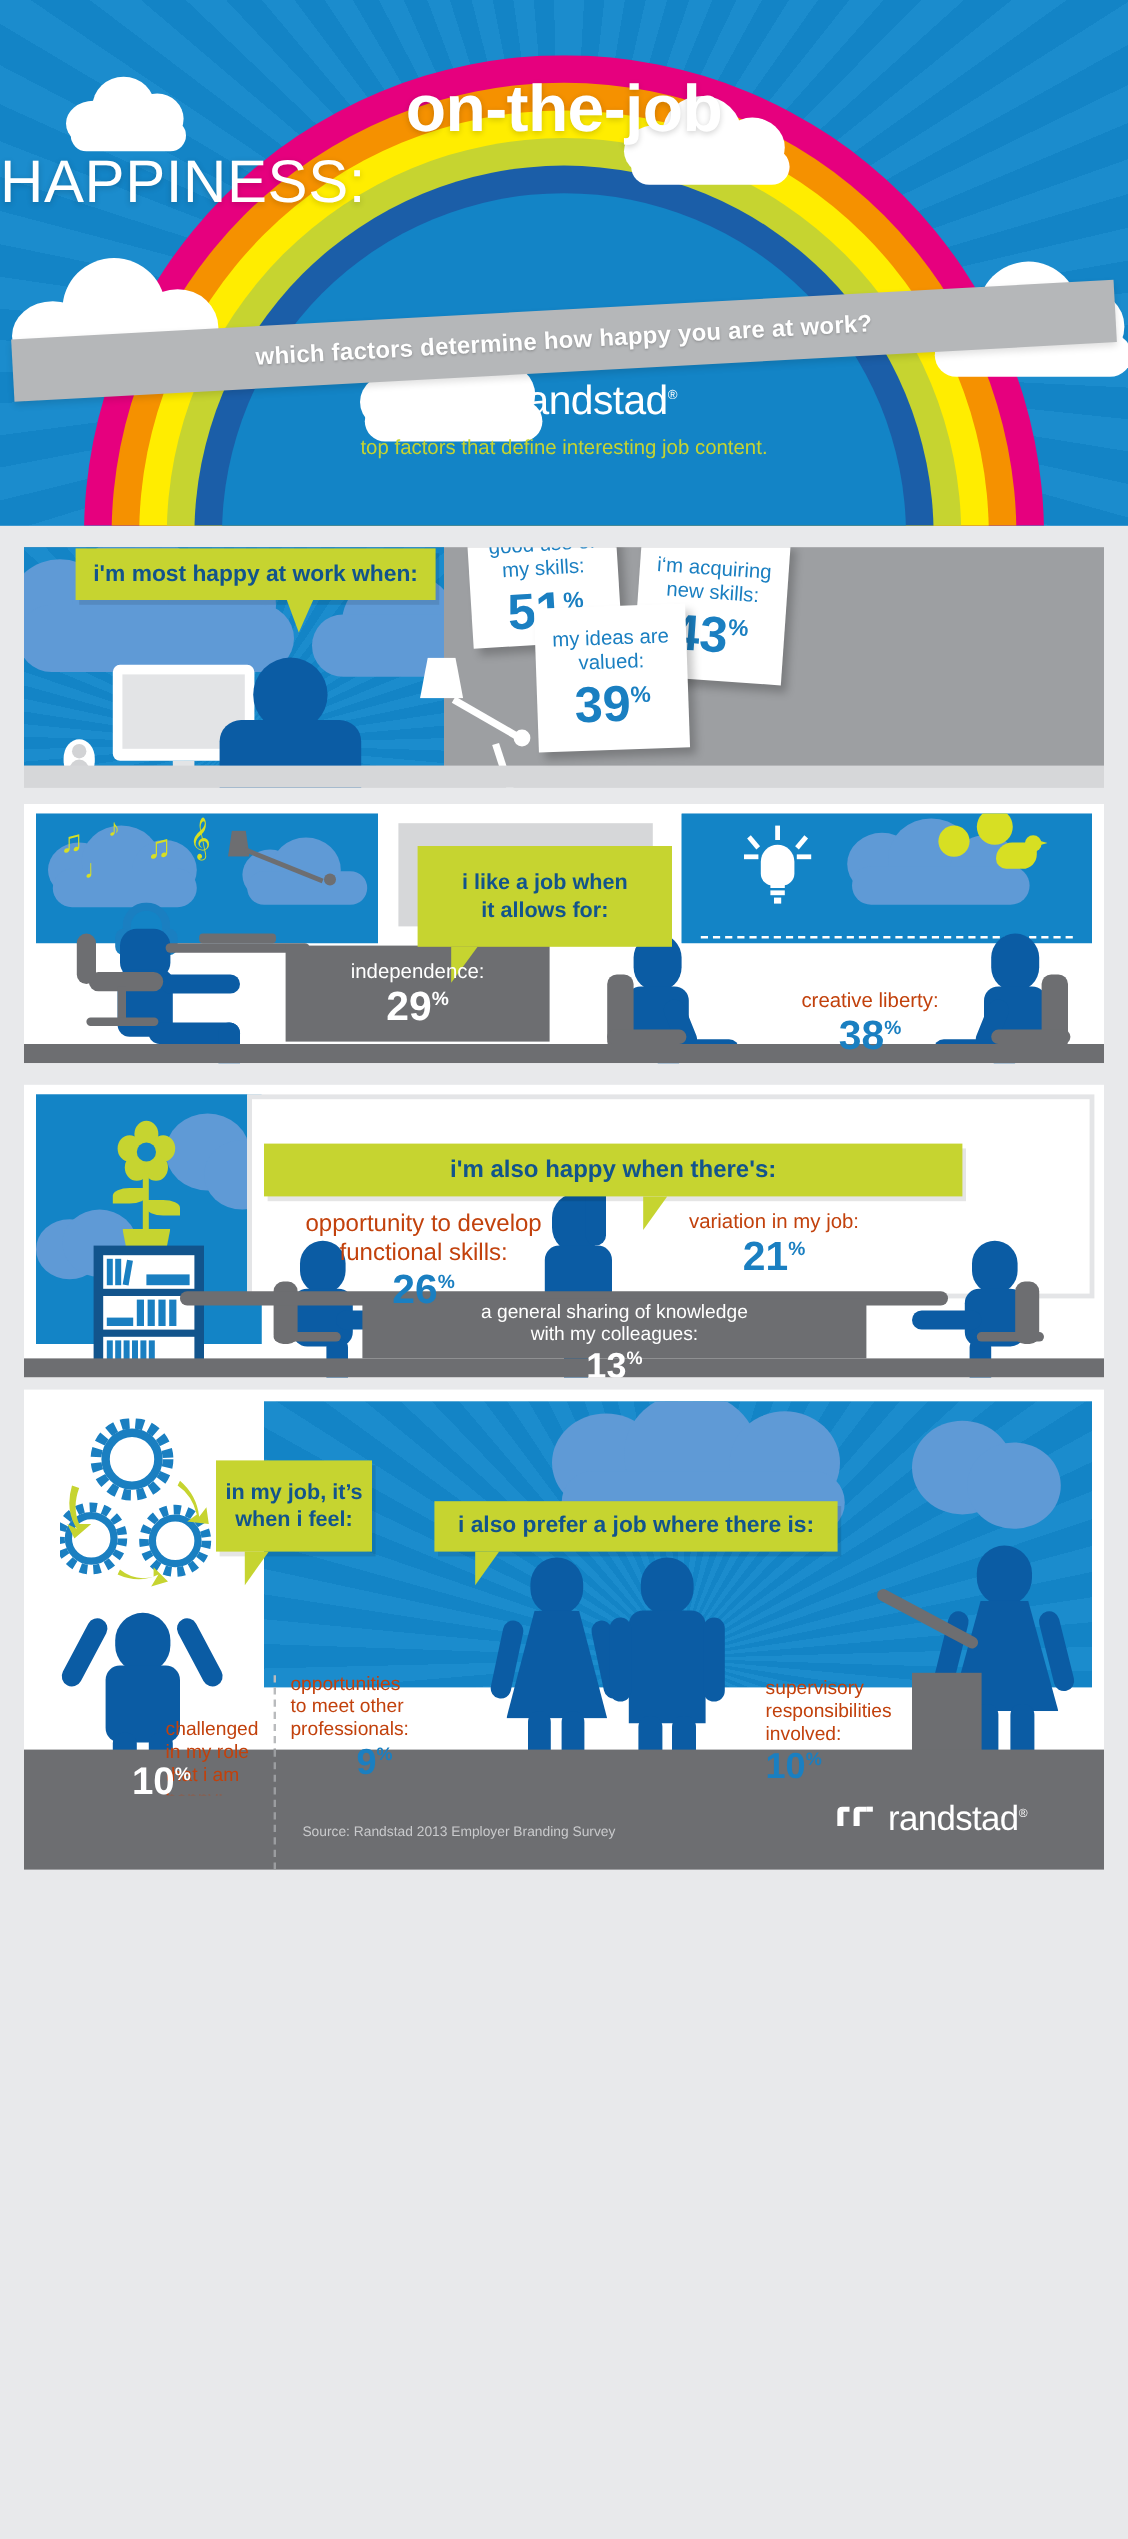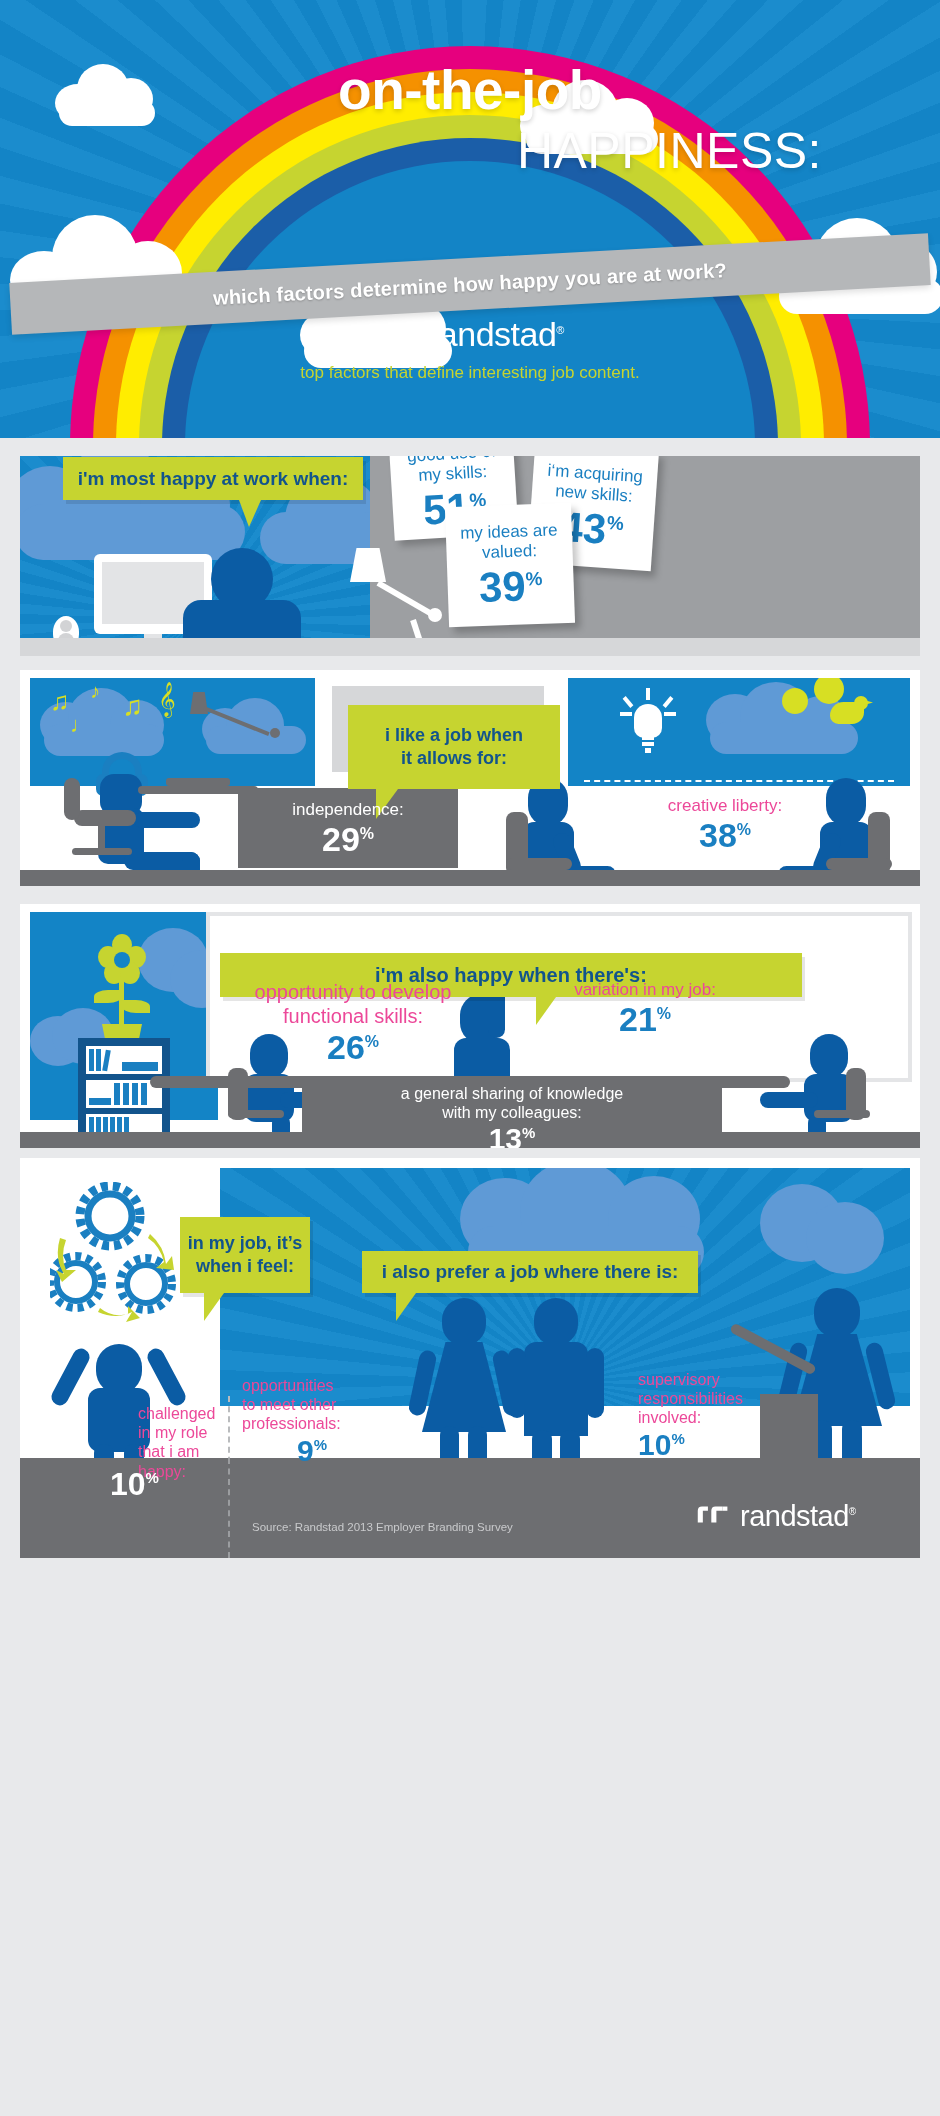--- a/index.html
+++ b/index.html
@@ -56,21 +56,21 @@
     font-weight: 600;
     color: #ffffff;
     letter-spacing: -0.5px;
     text-shadow: 0 2px 5px rgba(0,0,0,0.18);
     line-height: 1.02;
   }
   .title-sub {
     position: absolute;
     left: 0; top: 122px;
     width: 822px;
-    text-align: right;
+    text-align: left;
     font-size: 50px;
     font-weight: 300;
     color: #ffffff;
     letter-spacing: 0.5px;
     text-shadow: 0 2px 5px rgba(0,0,0,0.18);
   }
 
   .ribbon {
     position: absolute;
     left: 10px; top: 258px;
@@ -162,21 +162,21 @@
   }
   .note .lbl { font-size: 17px; line-height: 1.18; }
   .note .pct { font-size: 42px; font-weight: 700; line-height: 1; margin-top: 4px; color: #1a7fc1;}
   .note .pct .u { font-size: 19px; font-weight: 700; vertical-align: super; }
 
   .statlabel { position: absolute; text-align: center; z-index: 9; }
   .statlabel .lbl { line-height: 1.2; }
   .statlabel .pct { font-weight: 700; line-height: 1; }
   .statlabel .pct .u { vertical-align: super; }
 
-  .stat-blue .lbl { color: #ec4899; }
+  .stat-blue .lbl { color: #c2410c; margin-top: 28px; }
   .stat-blue .pct { color: #1a7fc1; }
   .stat-white .lbl { color: #ffffff; }
   .stat-white .pct { color: #ffffff; }
 
   .cloud-soft { position: absolute; background: #5f9ad6; border-radius: 50%; }
   .figure { position: absolute; background: #0b5ca4; }
   .chair { position: absolute; background: #6d6e71; }
 
   .footer-src {
     position: absolute;
@@ -596,21 +596,21 @@
     <div class="chair" style="left:706px;top:186px;width:94px;height:10px;border-radius:5px;transform:rotate(28deg);"></div>
     <div class="chair" style="left:740px;top:236px;width:58px;height:84px;"></div>
     <div class="chair" style="left:716px;top:304px;width:120px;height:16px;"></div>
 
     <div class="dashline" style="left:208px;top:238px;height:148px;"></div>
 
     <div class="statlabel stat-blue" style="left:118px;top:246px;width:92px;text-align:left;">
       <div class="lbl" style="font-size:16px;">challenged<br>in my role<br>that i am<br>happy:</div>
     </div>
 
-    <div class="statlabel stat-blue" style="left:222px;top:218px;width:140px;text-align:left;">
+    <div class="statlabel stat-blue" style="left:222px;top:208px;width:140px;text-align:left;">
       <div class="lbl" style="font-size:16px;">opportunities<br>to meet other<br>professionals:</div>
       <div class="pct" style="font-size:30px;margin-top:2px;text-align:center;"><span>9</span><span class="u" style="font-size:15px;">%</span></div>
     </div>
 
     <div class="statlabel stat-blue" style="left:618px;top:212px;width:156px;text-align:left;">
       <div class="lbl" style="font-size:16px;">supervisory<br>responsibilities<br>involved:</div>
       <div class="pct" style="font-size:30px;margin-top:2px;text-align:left;"><span>10</span><span class="u" style="font-size:15px;">%</span></div>
     </div>
   </div>
 

